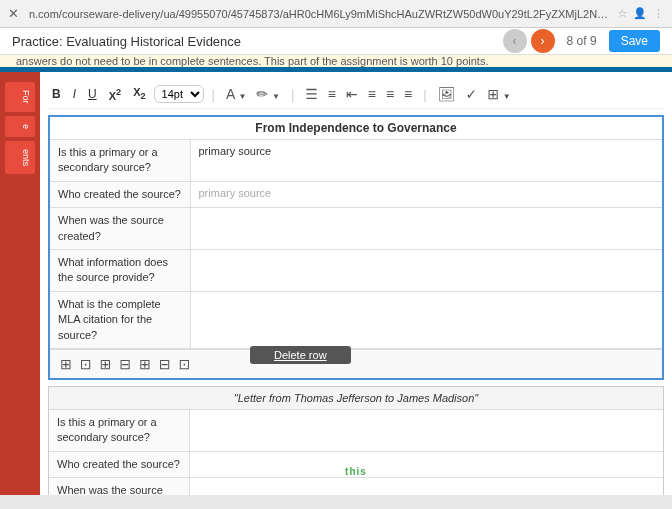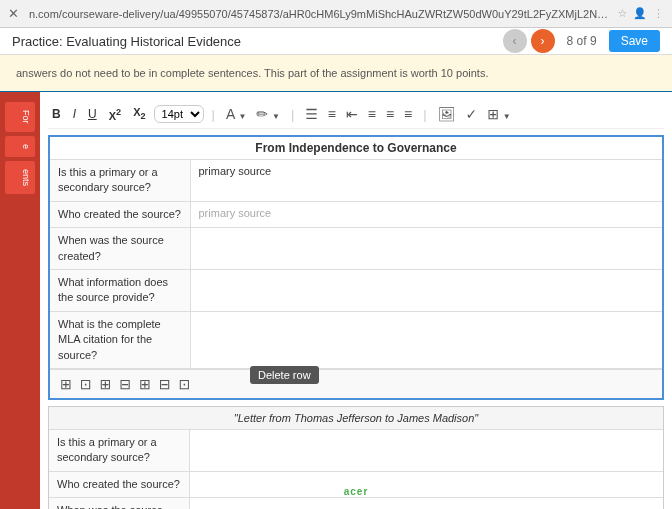--- a/index.html
+++ b/index.html
@@ -84,24 +84,24 @@
       border: none;
       padding: 4px 12px;
       border-radius: 3px;
       cursor: pointer;
       font-size: 12px;
     }
 
     
     .warning-bar {
       background: #fff8e1;
-      padding: 12px 16px;
+      padding: 0 16px;
       font-size: 11px;
       color: #555;
-      border-bottom: 1px solid #0369a1;
+      border-bottom: 5px solid #0369a1;
       overflow: hidden;
       white-space: nowrap;
       text-overflow: ellipsis;
     }
 
     
     .main-content {
       display: flex;
       height: calc(509px - 28px - 36px - 22px);
       background: #f5f5f5;
@@ -249,26 +249,27 @@
       color: #555;
       padding: 2px;
     }
 
     
     .context-menu {
       position: absolute;
       background: #555;
       color: #fff;
       font-size: 11px;
-      padding: 3px 8px;
+      padding: 3px 24px;
       border-radius: 3px;
       top: -4px;
       left: 200px;
       white-space: nowrap;
       z-index: 10;
+      text-decoration: underline;
     }
     .context-menu::before {
       content: '';
       position: absolute;
       top: -5px;
       left: 12px;
       border: 5px solid transparent;
       border-bottom-color: #555;
     }
 
@@ -445,17 +446,17 @@
           </tr>
           <tr>
             <td class="question-cell">When was the source created?</td>
             <td class="answer-cell"></td>
           </tr>
         </tbody>
       </table>
     </div>
 
     <div class="acer-logo">
-      <span>acer</span>
+      <span>this</span>
     </div>
 
   </div>
 </div>
 
 </body></html>

